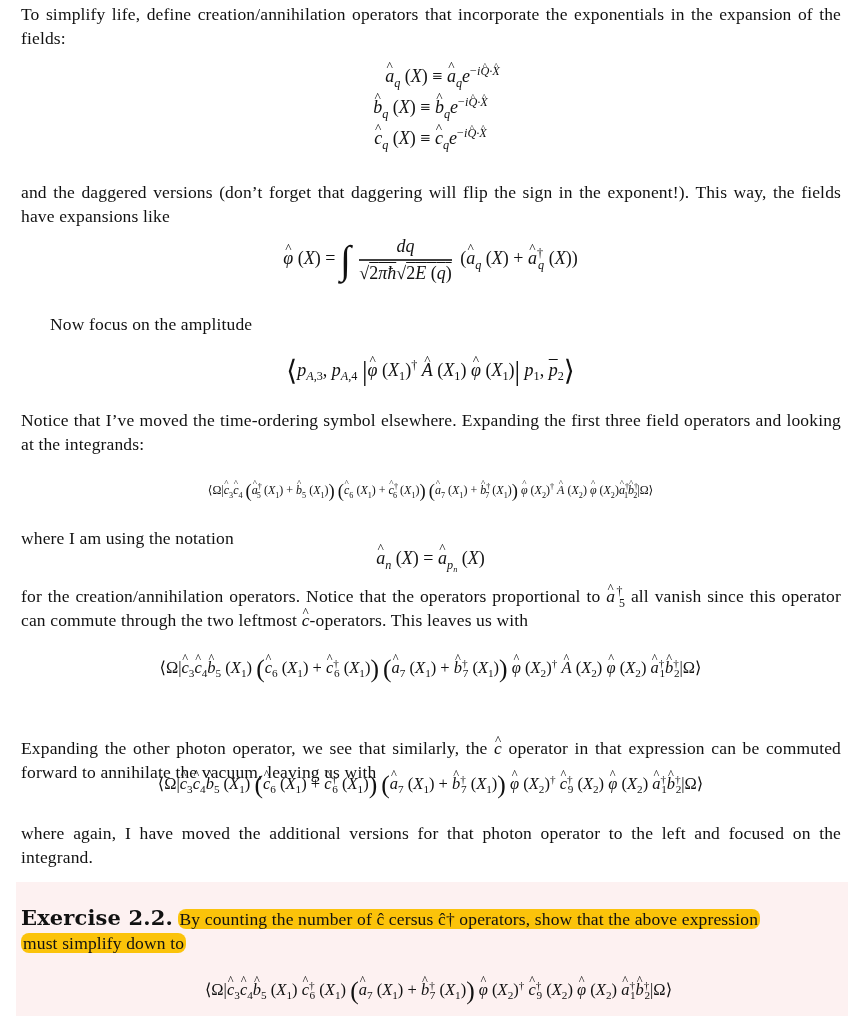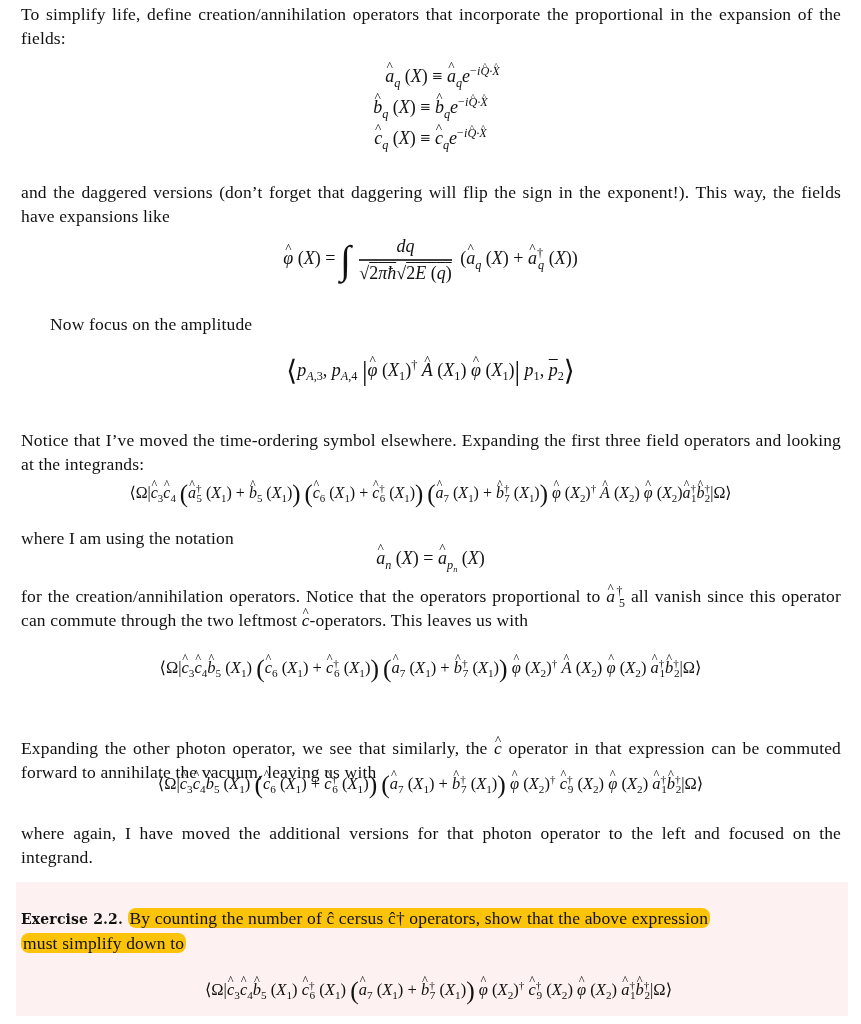--- a/index.html
+++ b/index.html
@@ -30,26 +30,26 @@
   .big { font-size: 1.55em; vertical-align: -0.15em; font-weight: 300; }
   .frac { display: inline-block; vertical-align: middle; text-align: center; margin: 0 4px; }
   .frac .num { display: block; border-bottom: 2px solid #404040; padding: 0 4px 2px; }
   .frac .den { display: block; padding-top: 2px; }
   .integral { font-size: 2.2em; vertical-align: middle; font-style: normal; }
   .exercise-box {
     position: absolute; left: 16px; top: 882px; width: 832px; height: 134px;
     background: #fdf1f1;
   }
   .hl { background: #fbc30a; border-radius: 8px; padding: 0 2px; }
-  .bold { font-weight: bold; font-family: "DejaVu Serif", serif; font-size: 14px; }
+  .bold { font-weight: bold; font-family: "DejaVu Serif", serif; font-size: 21px; }
 </style>
 </head>
 <body>
 
-<div class="txt" style="top:2px;">To simplify life, define creation/annihilation operators that incorporate the proportional in the expansion of the fields:</div>
+<div class="txt" style="top:2px;">To simplify life, define creation/annihilation operators that incorporate the exponentials in the expansion of the fields:</div>
 
 <div class="eq" style="top:66px;margin-left:12px;">
   <i><span class="hat">a</span><sub>q</sub></i> (<i>X</i>) ≡ <i><span class="hat">a</span><sub>q</sub>e</i><sup>−<i>i<span class="hat">Q</span>·<span class="hat">X</span></i></sup>
 </div>
 <div class="eq" style="top:97px;">
   <i><span class="hat">b</span><sub>q</sub></i> (<i>X</i>) ≡ <i><span class="hat">b</span><sub>q</sub>e</i><sup>−<i>i<span class="hat">Q</span>·<span class="hat">X</span></i></sup>
 </div>
 <div class="eq" style="top:128px;">
   <i><span class="hat">c</span><sub>q</sub></i> (<i>X</i>) ≡ <i><span class="hat">c</span><sub>q</sub>e</i><sup>−<i>i<span class="hat">Q</span>·<span class="hat">X</span></i></sup>
 </div>
@@ -61,23 +61,23 @@
   <span class="frac"><span class="num"><i>dq</i></span><span class="den">√<span style="text-decoration:overline">2<i>πħ</i></span>√<span style="text-decoration:overline">2<i>E</i> (<i>q</i>)</span></span></span>
   (<i><span class="hat">a</span><sub>q</sub></i> (<i>X</i>) + <i><span class="hat">a</span></i><sup>†</sup><sub style="margin-left:-5px;"><i>q</i></sub> (<i>X</i>))
 </div>
 
 <div class="txt indent" style="top:312px;font-family:Liberation Serif, serif;">Now focus on the amplitude</div>
 
 <div class="eq" style="top:354px;">
   <span class="big">⟨</span><i>p</i><sub><i>A</i>,3</sub>, <i>p</i><sub><i>A</i>,4</sub> <span class="big">|</span><i><span class="hat">φ</span></i> (<i>X</i><sub>1</sub>)<sup>†</sup> <i><span class="hat">A</span></i> (<i>X</i><sub>1</sub>) <i><span class="hat">φ</span></i> (<i>X</i><sub>1</sub>)<span class="big">|</span> <i>p</i><sub>1</sub>, <i style="text-decoration:overline">p</i><sub>2</sub><span class="big">⟩</span>
 </div>
 
-<div class="txt" style="top:428px;">Notice that I’ve moved the time-ordering symbol elsewhere. Expanding the first three field operators and looking at the integrands:</div>
+<div class="txt" style="top:408px;">Notice that I’ve moved the time-ordering symbol elsewhere. Expanding the first three field operators and looking at the integrands:</div>
 
-<div class="eq" style="top:480px; font-size:16px;">
+<div class="eq" style="top:480px; font-size:12px;">
   ⟨Ω|<i><span class="hat">c</span></i><sub>3</sub><i><span class="hat">c</span></i><sub>4</sub> <span class="big">(</span><i><span class="hat">a</span></i><sup>†</sup><sub style="margin-left:-5px;">5</sub> (<i>X</i><sub>1</sub>) + <i><span class="hat">b</span></i><sub>5</sub> (<i>X</i><sub>1</sub>)<span class="big">)</span> <span class="big">(</span><i><span class="hat">c</span></i><sub>6</sub> (<i>X</i><sub>1</sub>) + <i><span class="hat">c</span></i><sup>†</sup><sub style="margin-left:-5px;">6</sub> (<i>X</i><sub>1</sub>)<span class="big">)</span> <span class="big">(</span><i><span class="hat">a</span></i><sub>7</sub> (<i>X</i><sub>1</sub>) + <i><span class="hat">b</span></i><sup>†</sup><sub style="margin-left:-5px;">7</sub> (<i>X</i><sub>1</sub>)<span class="big">)</span> <i><span class="hat">φ</span></i> (<i>X</i><sub>2</sub>)<sup>†</sup> <i><span class="hat">A</span></i> (<i>X</i><sub>2</sub>) <i><span class="hat">φ</span></i> (<i>X</i><sub>2</sub>)<i><span class="hat">a</span></i><sup>†</sup><sub style="margin-left:-5px;">1</sub><i><span class="hat">b</span></i><sup>†</sup><sub style="margin-left:-5px;">2</sub>|Ω⟩
 </div>
 
 <div class="txt" style="top:526px;">where I am using the notation</div>
 
 <div class="eq" style="top:548px;">
   <i><span class="hat">a</span><sub>n</sub></i> (<i>X</i>) = <i><span class="hat">a</span><sub>p<sub>n</sub></sub></i> (<i>X</i>)
 </div>
 
 <div class="txt" style="top:584px;">

